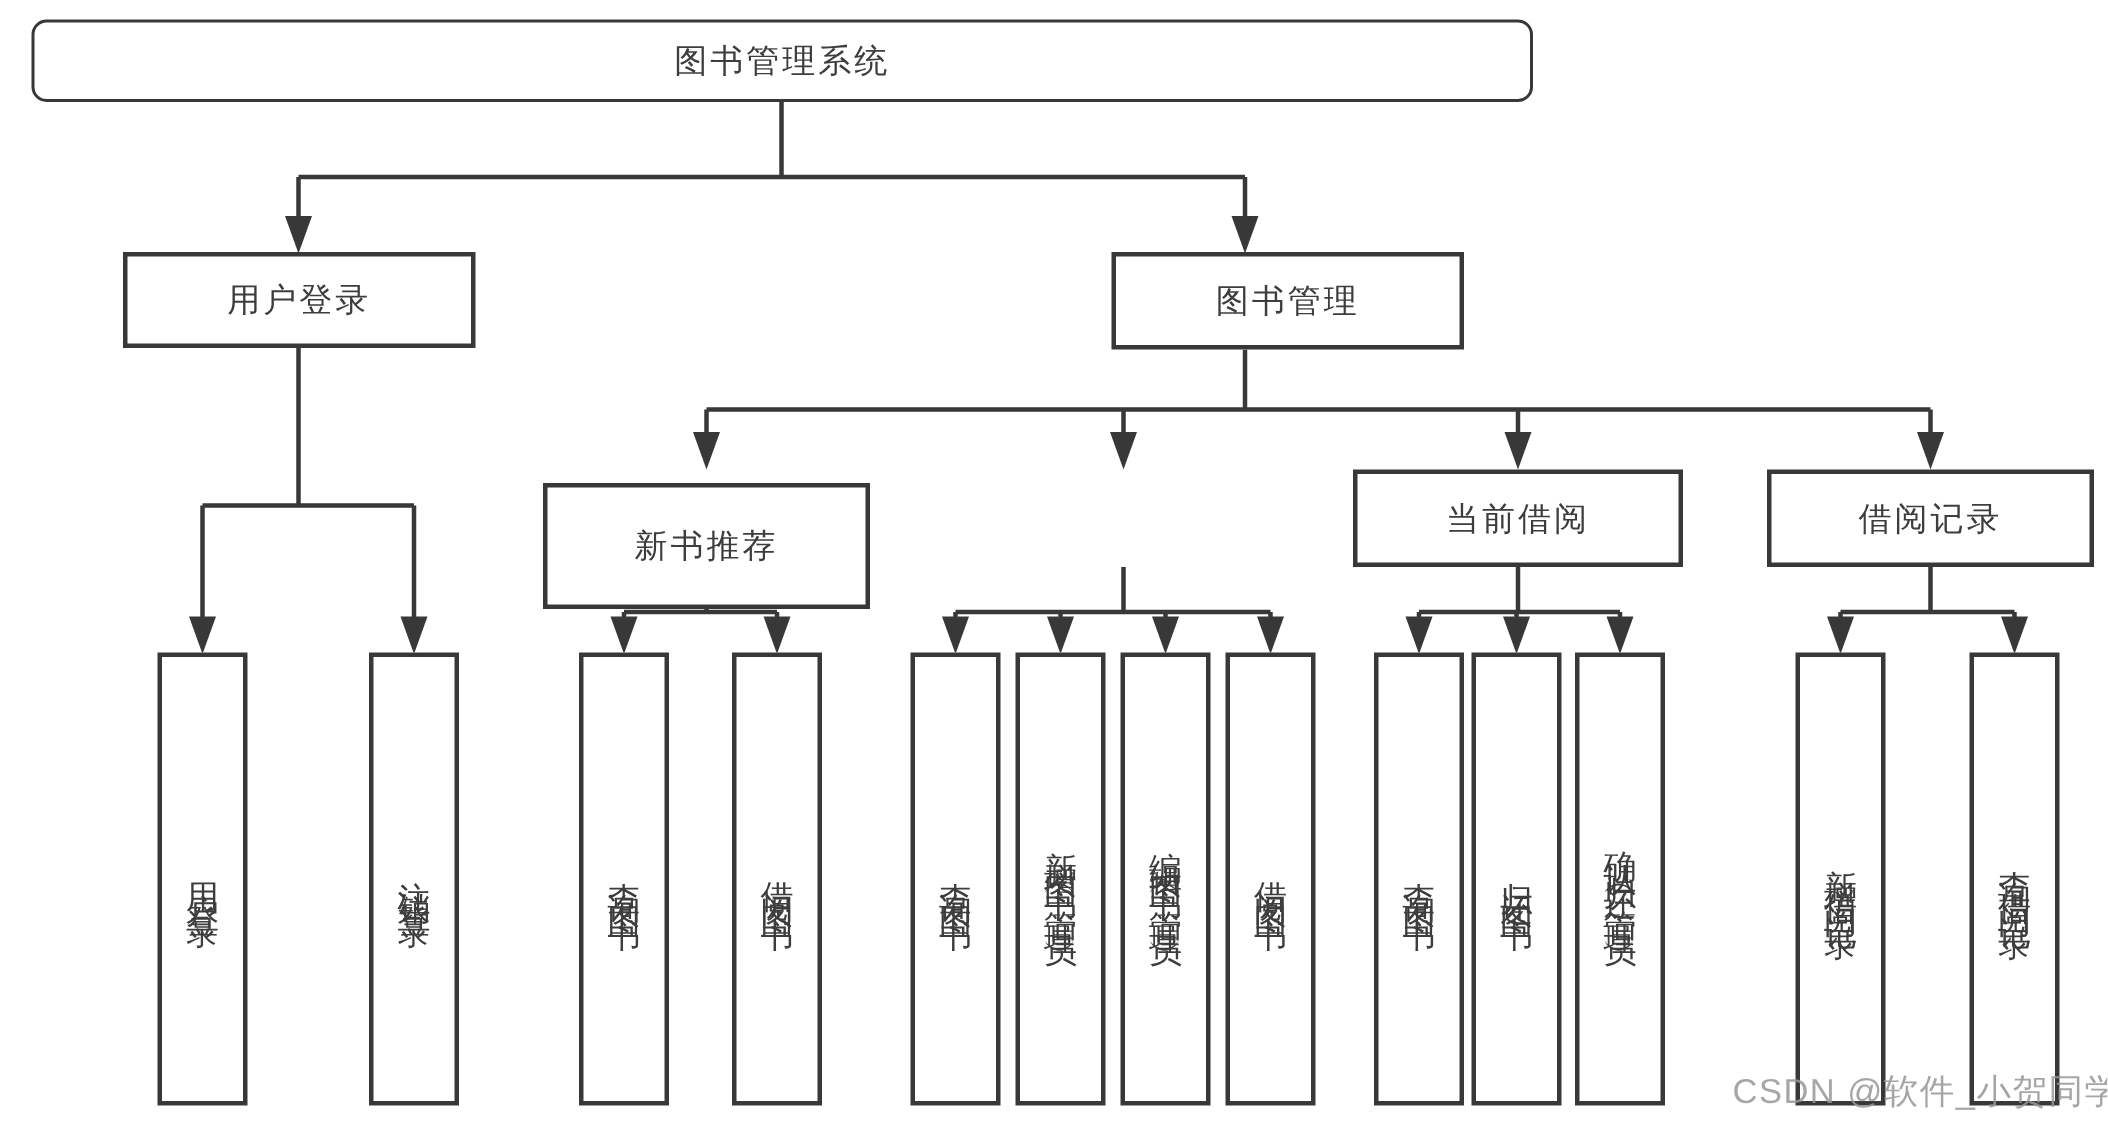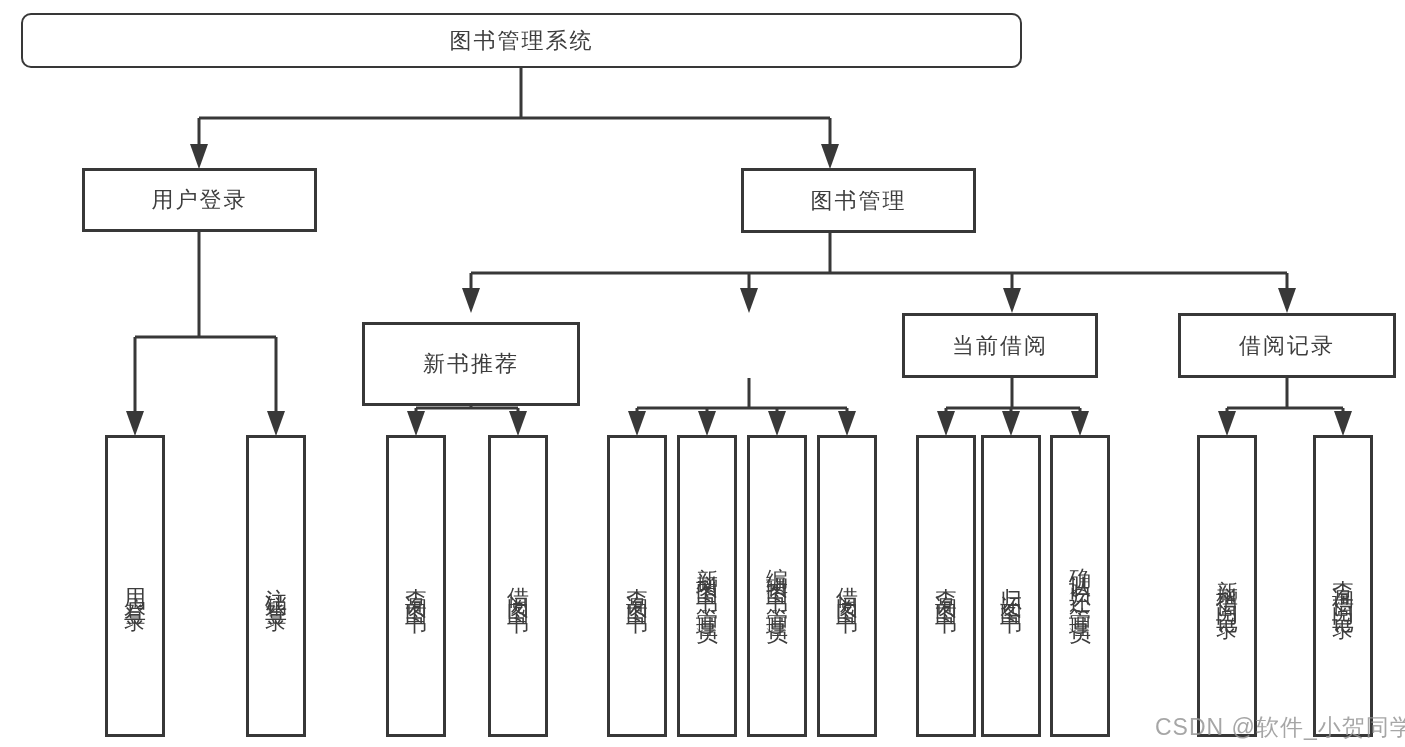--- a/index.html
+++ b/index.html
@@ -37,21 +37,21 @@
   }
   .node.root {
     left: 21px; top: 13px; width: 1001px; height: 55px;
     border-width: 2px;
     border-radius: 10px;
   }
   .node.h2a { left: 82px;  top: 168px; width: 235px; height: 64px; }
   .node.h2b { left: 712px; top: 168px; width: 235px; height: 65px; margin-left: 29px; }
   .node.h3a { left: 362px;  top: 322px; width: 218px; height: 84px; }
   .node.h3b { left: 639px;  top: 313px; width: 220px; height: 65px; }
-  .node.h3c { left: 902px;  top: 313px; width: 196px; height: 65px; }
+  .node.h3c { left: 902px;  top: 313px; width: 220px; height: 65px; }
   .node.h3d { left: 1178px; top: 313px; width: 218px; height: 65px; }
   .node.leaf {
     top: 435px;
     width: 60px;
     height: 302px;
     writing-mode: vertical-rl;
     text-orientation: mixed;
     letter-spacing: 8px;
     white-space: normal;
     line-height: 1;

